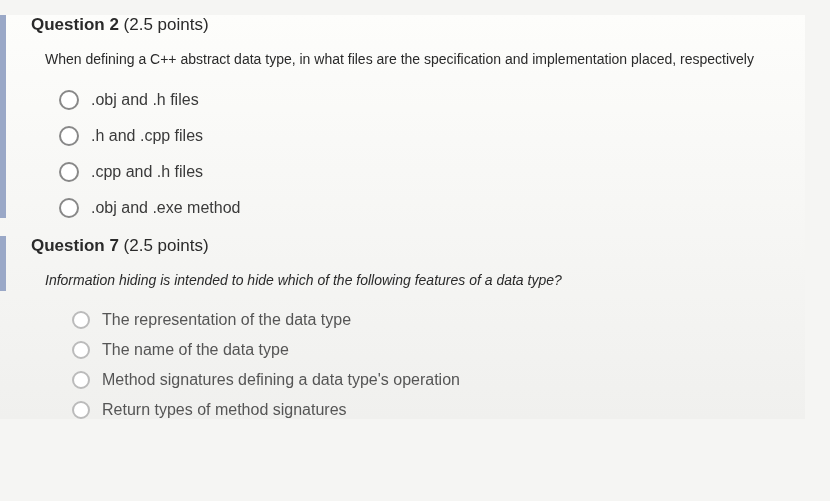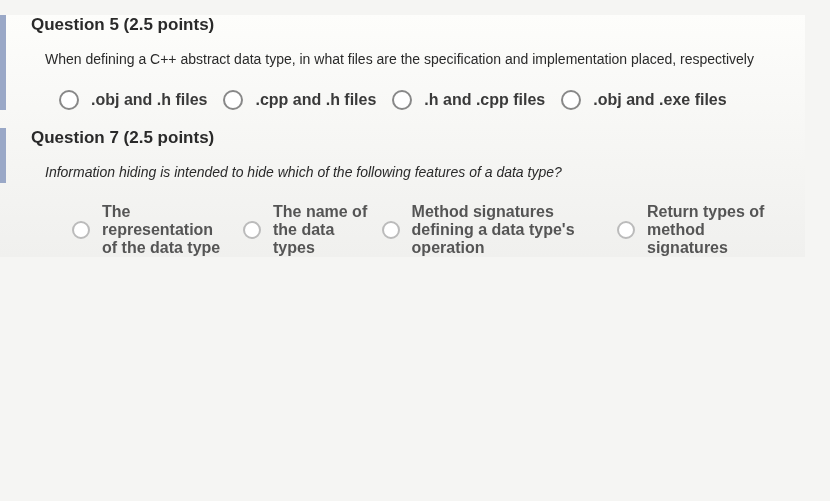--- a/index.html
+++ b/index.html
@@ -30,34 +30,34 @@
     }
     .question-header {
       font-size: 17px;
       color: #2a2a2a;
       margin-bottom: 14px;
     }
     .question-header .qnum {
       font-weight: 600;
     }
     .question-header .points {
-      font-weight: 700;
+      font-weight: 400;
     }
     .question-text {
       font-size: 14px;
       color: #2a2a2a;
       line-height: 1.5;
       margin-bottom: 20px;
       padding-left: 14px;
     }
     .options {
       padding-left: 28px;
       display: flex;
+      flex-direction: column;
       gap: 16px;
-      font-weight: bold;
     }
     .option {
       display: flex;
       align-items: center;
       gap: 12px;
       font-size: 16px;
       color: #3a3a3a;
       cursor: pointer;
     }
     .radio {
@@ -85,61 +85,61 @@
       color: #555;
     }
   </style>
 </head>
 <body>
 
 <div class="page">
 
   <div class="question-block">
     <div class="question-header">
-      <span class="qnum">Question 5</span>
+      <span class="qnum">Question 2</span>
       <span class="points">(2.5 points)</span>
     </div>
     <div class="question-text">When defining a C++ abstract data type, in what files are the specification and implementation placed, respectively</div>
     <div class="options">
       <div class="option">
         <span class="radio"></span>
         <span>.obj and .h files</span>
       </div>
       <div class="option">
         <span class="radio"></span>
+        <span>.h and .cpp files</span>
+      </div>
+      <div class="option">
+        <span class="radio"></span>
         <span>.cpp and .h files</span>
       </div>
       <div class="option">
         <span class="radio"></span>
-        <span>.h and .cpp files</span>
-      </div>
-      <div class="option">
-        <span class="radio"></span>
-        <span>.obj and .exe files</span>
+        <span>.obj and .exe method</span>
       </div>
     </div>
   </div>
 
   <div class="question-block q8">
     <div class="question-header">
       <span class="qnum">Question 7</span>
       <span class="points">(2.5 points)</span>
     </div>
     <div class="question-text">Information hiding is intended to hide which of the following features of a data type?</div>
   </div>
 
   <div class="question-block noborder q8">
     <div class="options">
       <div class="option">
         <span class="radio"></span>
         <span>The representation of the data type</span>
       </div>
       <div class="option">
         <span class="radio"></span>
-        <span>The name of the data types</span>
+        <span>The name of the data type</span>
       </div>
       <div class="option">
         <span class="radio"></span>
         <span>Method signatures defining a data type's operation</span>
       </div>
       <div class="option">
         <span class="radio"></span>
         <span>Return types of method signatures</span>
       </div>
     </div>

